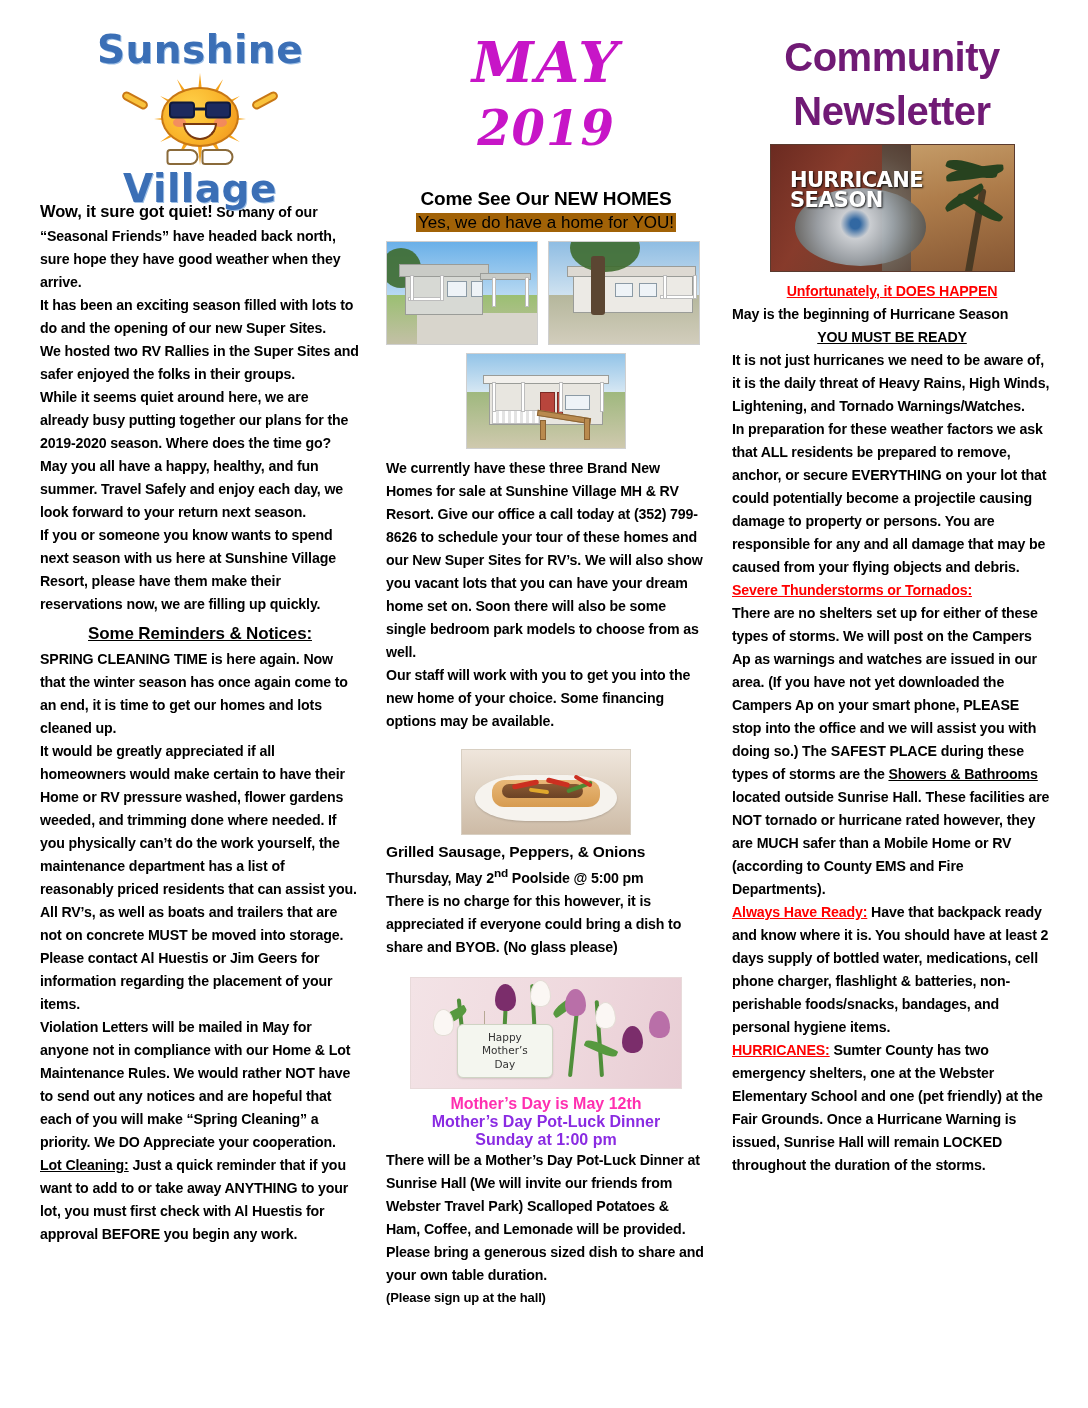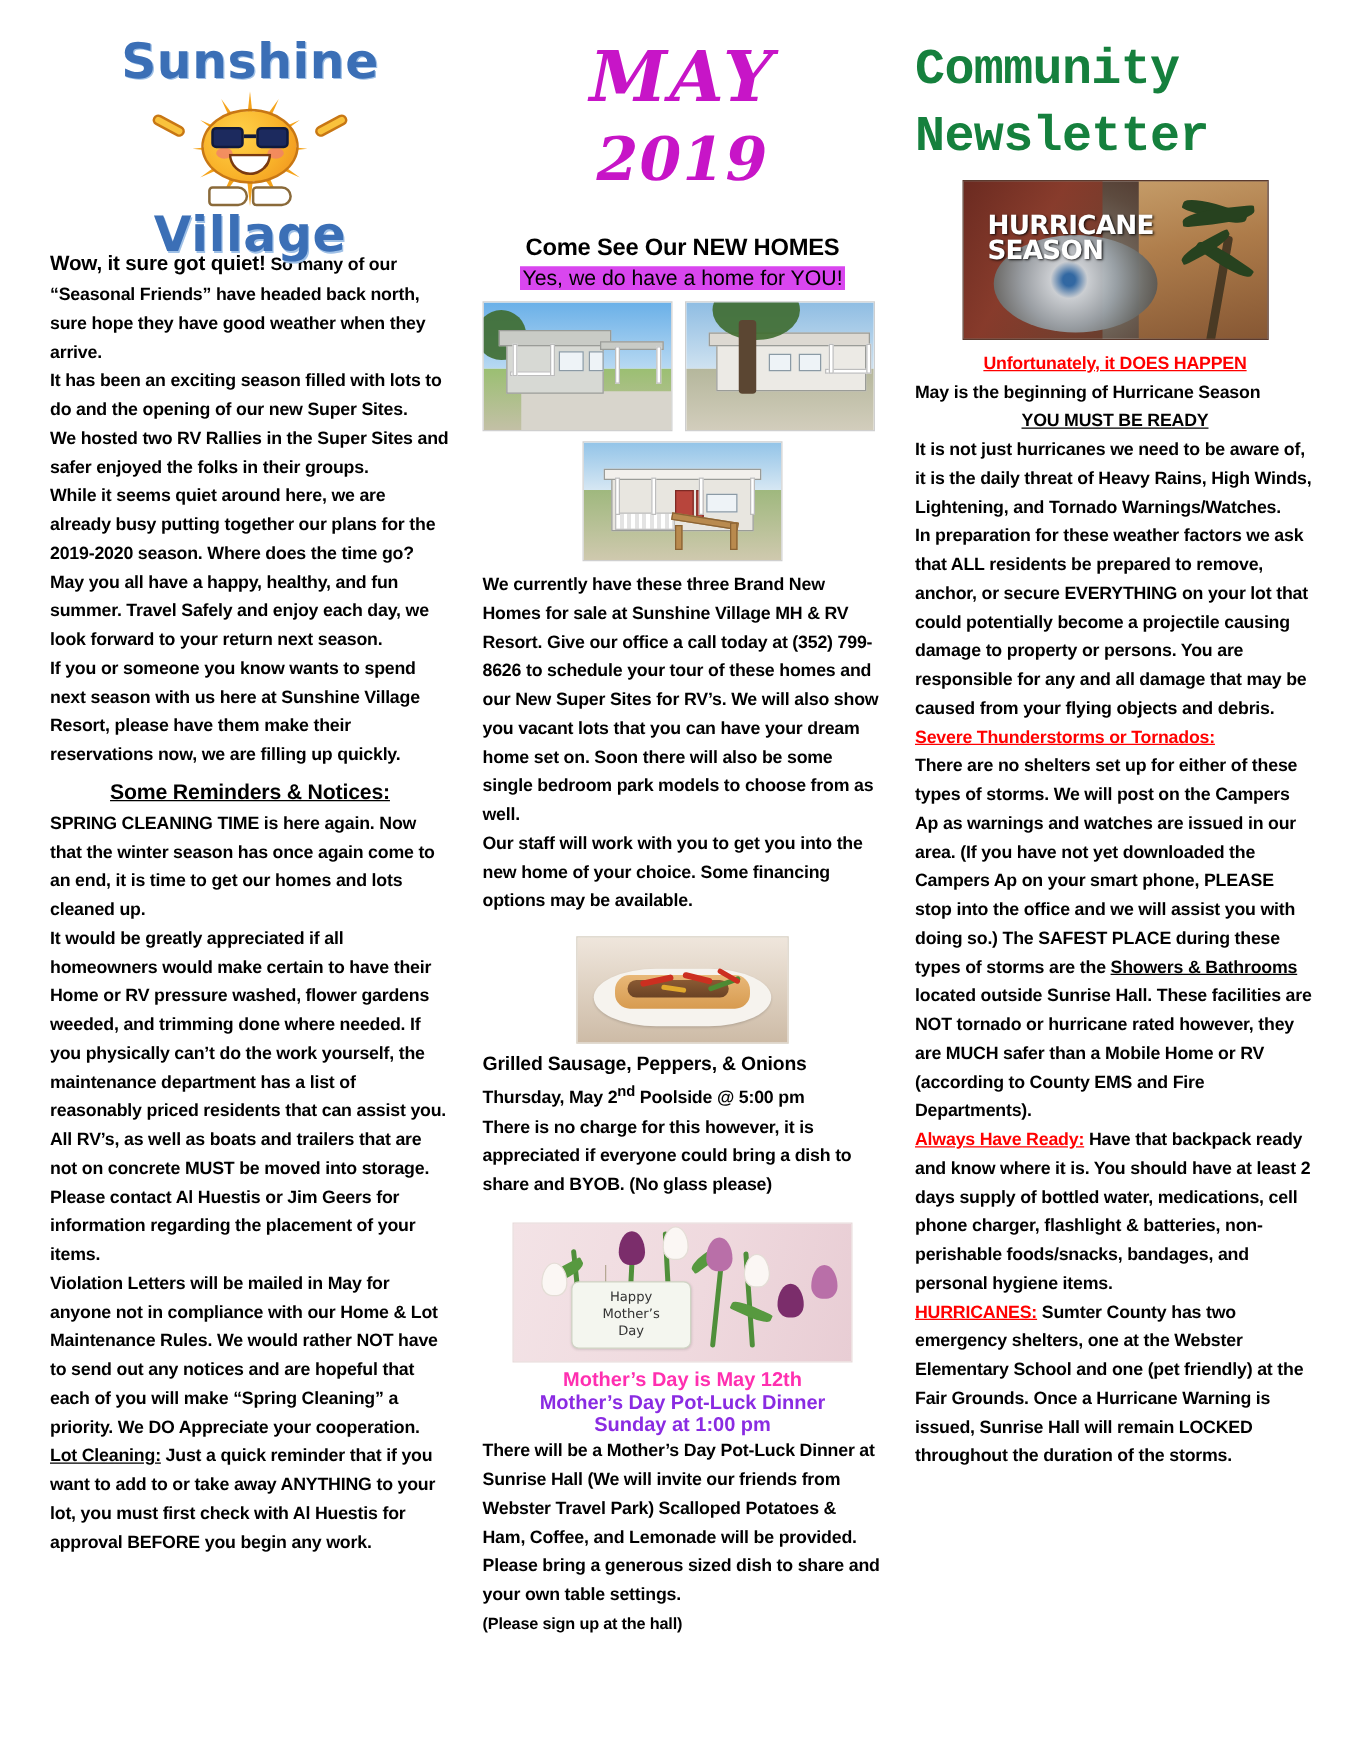--- a/index.html
+++ b/index.html
@@ -126,41 +126,42 @@
     font-family: "DejaVu Serif", serif;
     font-weight: bold; font-style: italic;
     color: #c715c7;
     font-size: 48px;
     text-align: center;
     line-height: 1.2;
     margin-top: 6px;
     letter-spacing: 1px;
   }
   .comm-title {
-    color: #15803d;
-    font-family: Liberation Mono, monospace;
+    color: #701a75;
+    font-family: Liberation Sans, sans-serif;
     font-weight: bold;
     font-size: 40px;
+    text-align: center;
     line-height: 1.35;
     letter-spacing: -0.5px;
   }
 
   .mid-head {
     text-align: center;
     font-weight: bold;
     font-size: 19px;
     margin-top: 30px;
     letter-spacing: -0.2px;
   }
   .mid-sub {
     text-align: center;
     font-size: 17px;
     margin-top: 3px;
   }
-  .mid-sub span { background: #d946ef; padding: 0 2px; }
+  .mid-sub span { background: #a16207; padding: 0 2px; }
 
   
   .body-txt {
     font-size: 14.2px;
     line-height: 1.62;
     font-weight: bold;
     letter-spacing: -0.15px;
     text-align: left;
   }
   .body-txt p { margin: 0; }
@@ -479,21 +480,21 @@
         <div>Day</div>
       </div>
     </div>
 
     <div class="mom-l1">Mother’s Day is May 12th</div>
     <div class="mom-l2">Mother’s Day Pot-Luck Dinner</div>
     <div class="mom-l3">Sunday at 1:00 pm</div>
 
     <div class="body-txt">
       <p>There will be a Mother’s Day Pot-Luck Dinner at Sunrise Hall (We will invite our friends from Webster Travel Park) Scalloped Potatoes &amp; Ham, Coffee, and Lemonade will be provided.</p>
-      <p>Please bring a generous sized dish to share and your own table settings.</p>
+      <p>Please bring a generous sized dish to share and your own table duration.</p>
       <p class="signup">(Please sign up at the hall)</p>
     </div>
   </div>
 
   <div class="col col-right">
 
     <div class="comm-title">Community</div>
     <div class="comm-title">Newsletter</div>
 
     <div class="hurr-img">

